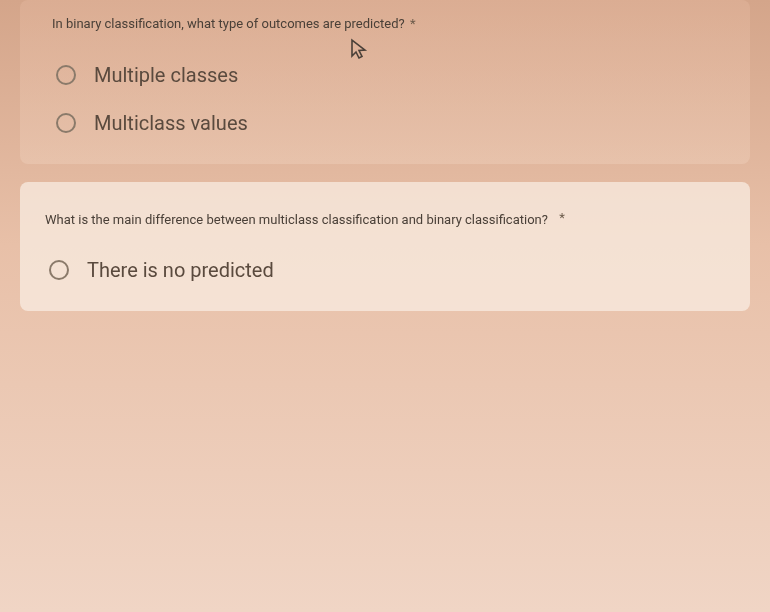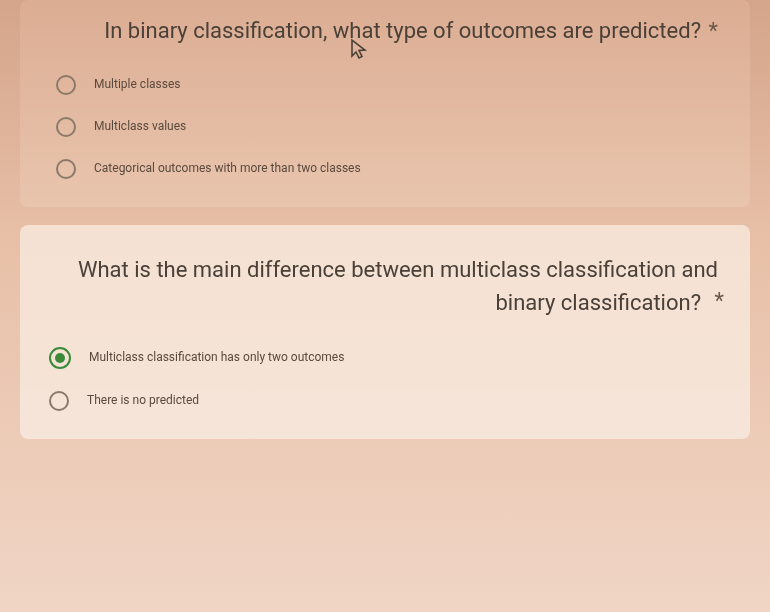--- a/index.html
+++ b/index.html
@@ -22,26 +22,25 @@
     }
     .question-card.q1 {
       background: linear-gradient(180deg, rgba(230,185,160,0.4) 0%, rgba(240,210,190,0.4) 100%);
       padding-top: 14px;
     }
     .question-card.q2 {
       background: rgba(250, 240, 230, 0.7);
       padding-left: 25px;
     }
     .question-title {
-      font-size: 22px;
+      font-size: 13px;
       color: #4a4038;
       margin-bottom: 28px;
       line-height: 1.5;
       font-weight: 400;
-      text-align: right;
     }
     .required-asterisk {
       color: #6b5a4a;
       margin-left: 2px;
     }
     .options-list {
       display: flex;
       flex-direction: column;
       gap: 22px;
       padding-left: 4px;
@@ -71,21 +70,21 @@
     }
     .radio.selected::after {
       content: "";
       display: block;
       width: 10px;
       height: 10px;
       border-radius: 50%;
       background: #3a8a3a;
     }
     .option-label {
-      font-size: 12px;
+      font-size: 20px;
       color: #5a4a3e;
       line-height: 1.3;
     }
     .cursor-icon {
       position: absolute;
       left: 350px;
       top: 38px;
       pointer-events: none;
     }
     .cursor-icon svg {
@@ -108,37 +107,29 @@
     </div>
     <div class="options-list">
       <div class="option-row">
         <span class="radio"></span>
         <span class="option-label">Multiple classes</span>
       </div>
       <div class="option-row">
         <span class="radio"></span>
         <span class="option-label">Multiclass values</span>
       </div>
-      <div class="option-row">
-        <span class="radio"></span>
-        <span class="option-label">Categorical outcomes with more than two classes</span>
-      </div>
     </div>
   </div>
 
   <div class="question-card q2">
     <div class="question-title">
       <span>What is the main difference between multiclass classification and binary classification?</span>
       <span class="required-asterisk" style="position:relative; left:6px; top:-2px;">*</span>
     </div>
     <div class="options-list">
-      <div class="option-row">
-        <span class="radio selected"></span>
-        <span class="option-label">Multiclass classification has only two outcomes</span>
-      </div>
       <div class="option-row">
         <span class="radio"></span>
         <span class="option-label">There is no predicted</span>
       </div>
     </div>
   </div>
 
 </div>
 
 <span class="cursor-icon">

